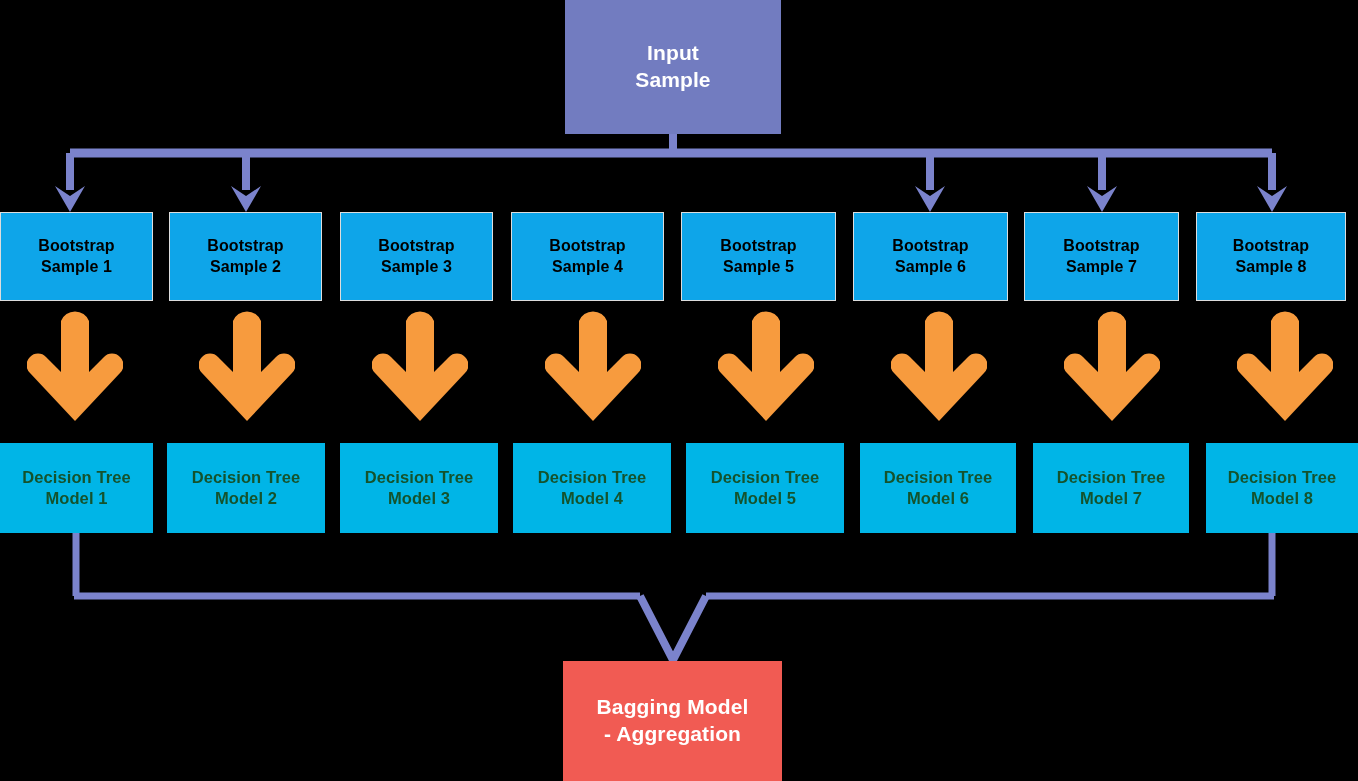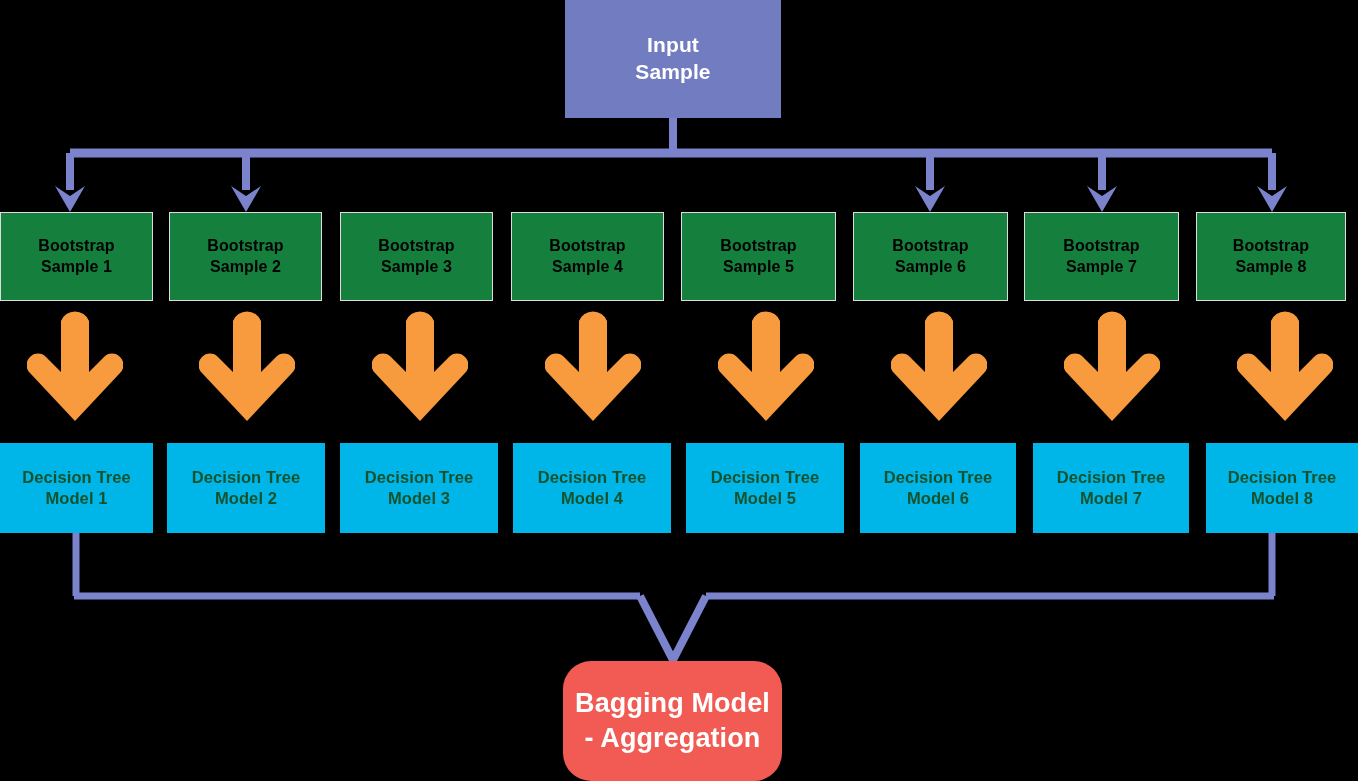--- a/index.html
+++ b/index.html
@@ -29,35 +29,34 @@
     letter-spacing: 0.1px;
   }
   .node span { display: block; white-space: pre-line; }
 
   .node-input {
     background: #727CC0;
     color: #ffffff;
     font-size: 21px;
   }
   .node-bootstrap {
-    background: #15803d;
+    background: #0ea5e9;
     color: #000000;
     font-size: 16px;
     border: 1px solid #DDDDDD;
   }
   .node-tree {
     background: #00B5E7;
     color: #14532d;
     font-size: 16.5px;
   }
   .node-aggregate {
     background: #F15B53;
     color: #ffffff;
-    font-size: 27px;
-    border-radius: 28px;
+    font-size: 21px;
   }
 
   .svg-layer {
     position: absolute;
     left: 0;
     top: 0;
     width: 1358px;
     height: 781px;
     pointer-events: none;
   }
@@ -99,21 +98,21 @@
     </g>
 
     <path d="M76,533 L76,596" stroke="#7B83CC" stroke-width="7" fill="none"></path>
     <path d="M1272,533 L1272,596" stroke="#7B83CC" stroke-width="7" fill="none"></path>
     <path d="M74,596 L640,596" stroke="#7B83CC" stroke-width="7" fill="none"></path>
     <path d="M706,596 L1274,596" stroke="#7B83CC" stroke-width="7" fill="none"></path>
 
     <path d="M640,596 L673,660 L706,596" stroke="#7B83CC" stroke-width="8" fill="none" stroke-linejoin="miter"></path>
   </svg>
 
-  <div class="node node-input" style="left:565px; top:0px; width:216px; height:118px;">
+  <div class="node node-input" style="left:565px; top:0px; width:216px; height:134px;">
     <span>Input
 Sample</span>
   </div>
 
   <div class="node node-bootstrap" style="left:0px;    top:212px; width:153px; height:89px;">
       <span>Bootstrap
 Sample 1</span>
     </div>
   <div class="node node-bootstrap" style="left:169px;  top:212px; width:153px; height:89px;">
       <span>Bootstrap

